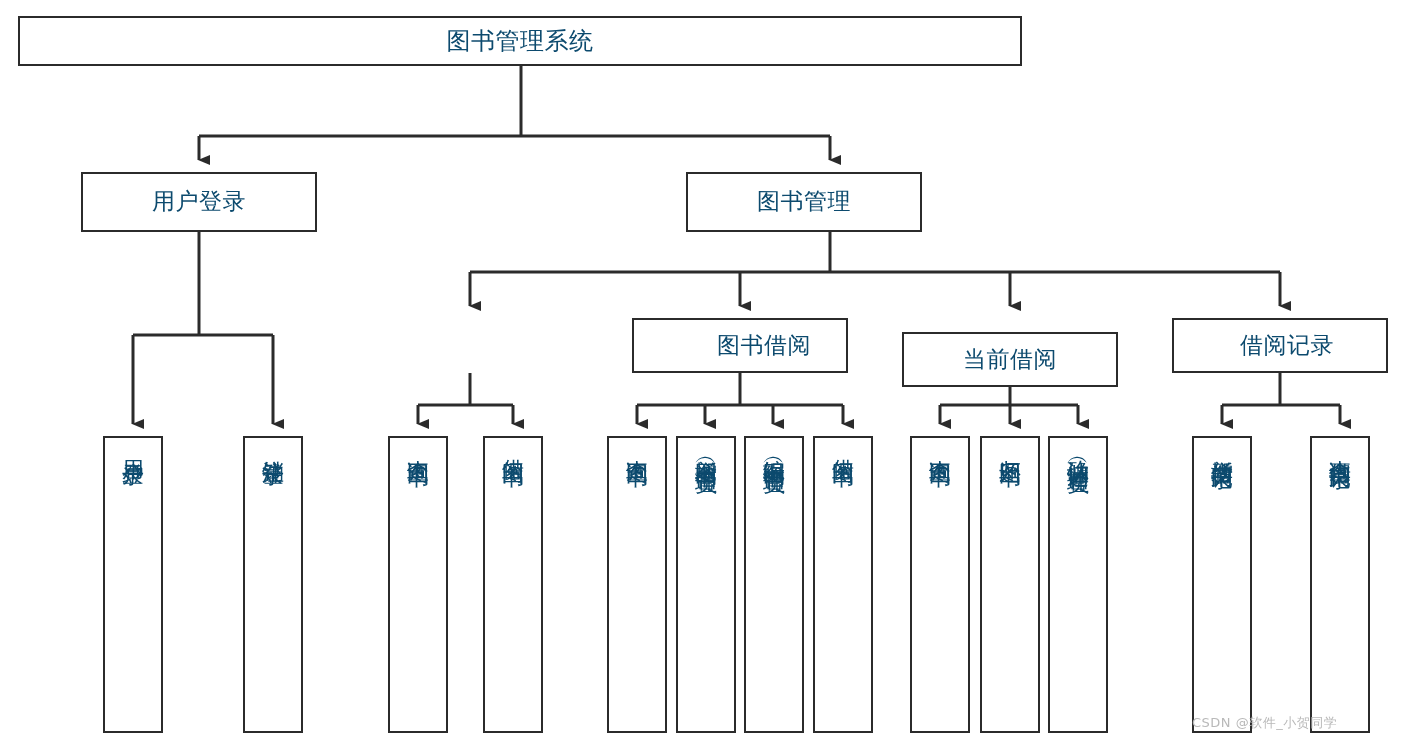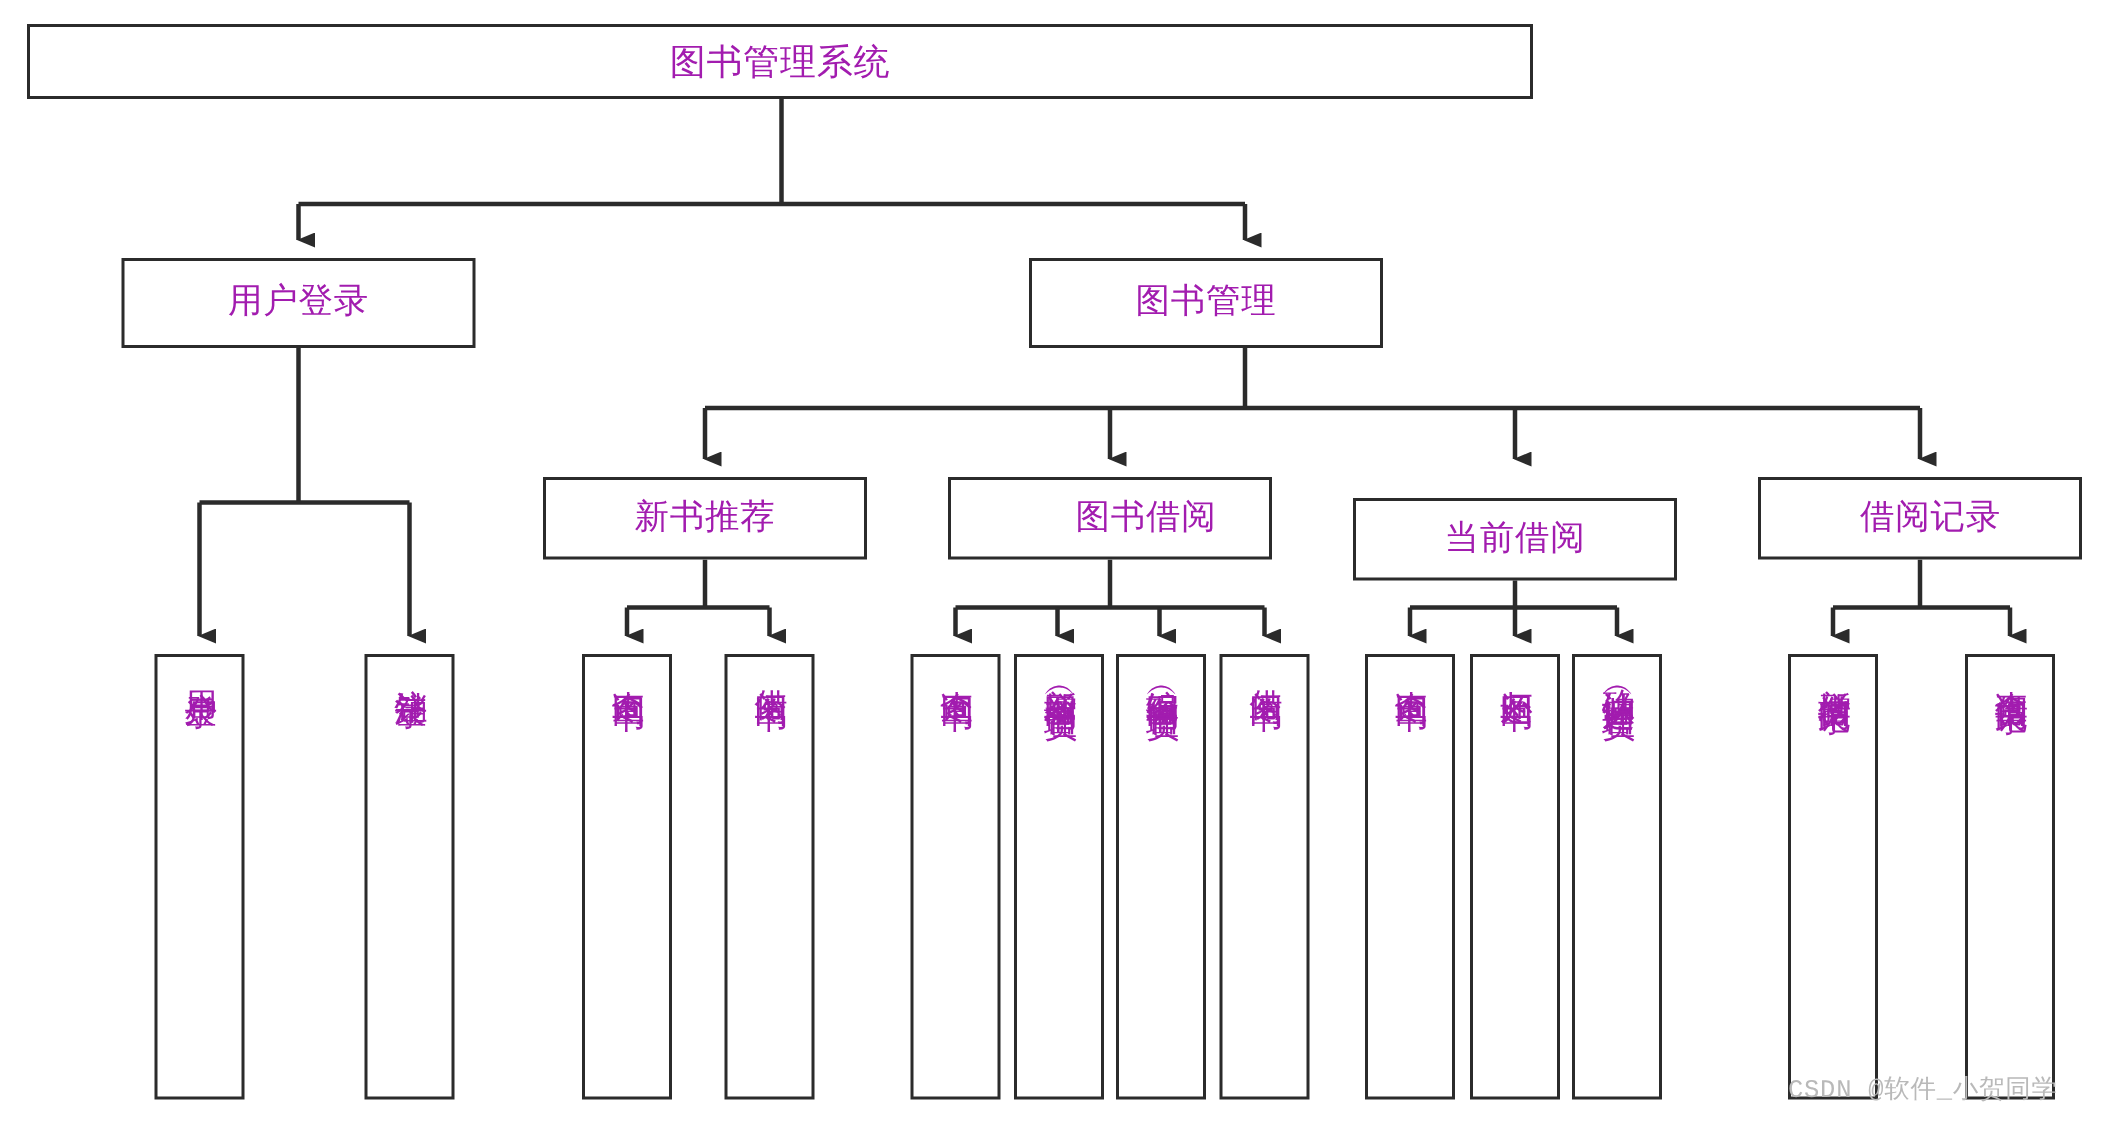--- a/index.html
+++ b/index.html
@@ -27,21 +27,21 @@
     pointer-events: none;
   }
   .node {
     position: absolute;
     box-sizing: border-box;
     border: 2.5px solid #2b2b2b;
     background: #ffffff;
     display: flex;
     align-items: center;
     justify-content: center;
-    color: #a21caf;
+    color: #0c4a6e;
     line-height: 1.18;
   }
   .node.horiz {
     font-size: 23px;
     letter-spacing: 0.5px;
   }
   .node.vert {
     writing-mode: vertical-rl;
     text-orientation: upright;
     font-size: 22px;
@@ -55,25 +55,24 @@
     writing-mode: vertical-rl;
     text-orientation: upright;
     display: block;
     text-align: center;
   }
   .node.root {
     font-size: 24px;
   }
   .watermark {
     position: absolute;
-    font-size: 17px;
+    font-size: 13px;
     color: #b9b9b9;
     white-space: nowrap;
     letter-spacing: 0.5px;
-    font-family: Liberation Mono, monospace;
   }
 </style>
 </head>
 <body>
 
 <div id="canvas">
 
   <svg class="edges" viewBox="0 0 1405 747" xmlns="http://www.w3.org/2000/svg">
     <defs>
       <marker id="arw" viewBox="0 0 10 12" refX="5" refY="11" markerWidth="10" markerHeight="12" orient="auto-start-reverse" markerUnits="userSpaceOnUse">
@@ -128,23 +127,20 @@
     <span>图书管理系统</span>
   </div>
 
   <div class="node horiz" style="left:81px; top:172px; width:236px; height:60px;">
     <span>用户登录</span>
   </div>
   <div class="node horiz" style="left:686px; top:172px; width:236px; height:60px;">
     <span>图书管理</span>
   </div>
 
-  <div class="node horiz" style="left:362px; top:318px; width:216px; height:55px;">
-    <span>新书推荐</span>
-  </div>
   <div class="node horiz" style="left:632px; top:318px; width:216px; height:55px;padding-left:48px;">
     <span>图书借阅</span>
   </div>
   <div class="node horiz" style="left:902px; top:332px; width:216px; height:55px;">
     <span>当前借阅</span>
   </div>
   <div class="node horiz" style="left:1172px; top:318px; width:216px; height:55px;padding-left:14px;">
     <span>借阅记录</span>
   </div>
 

